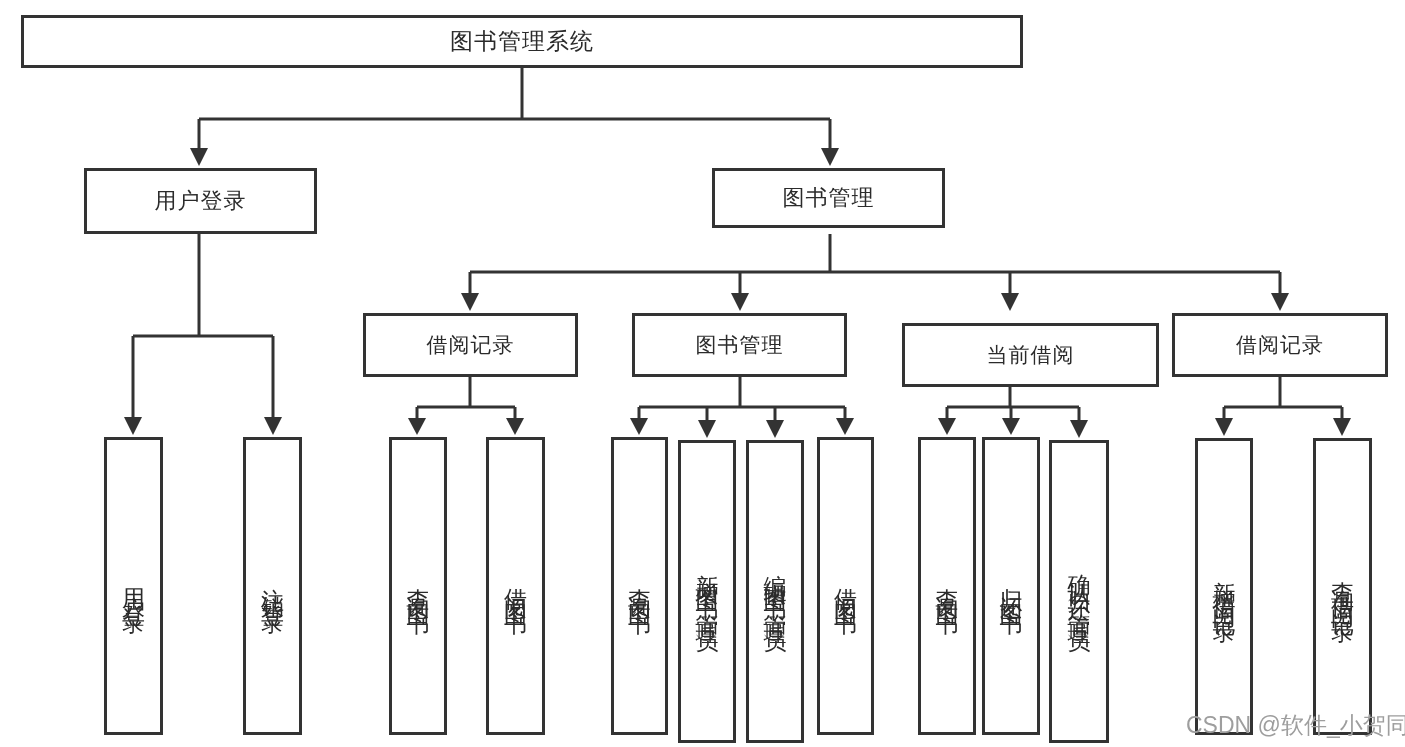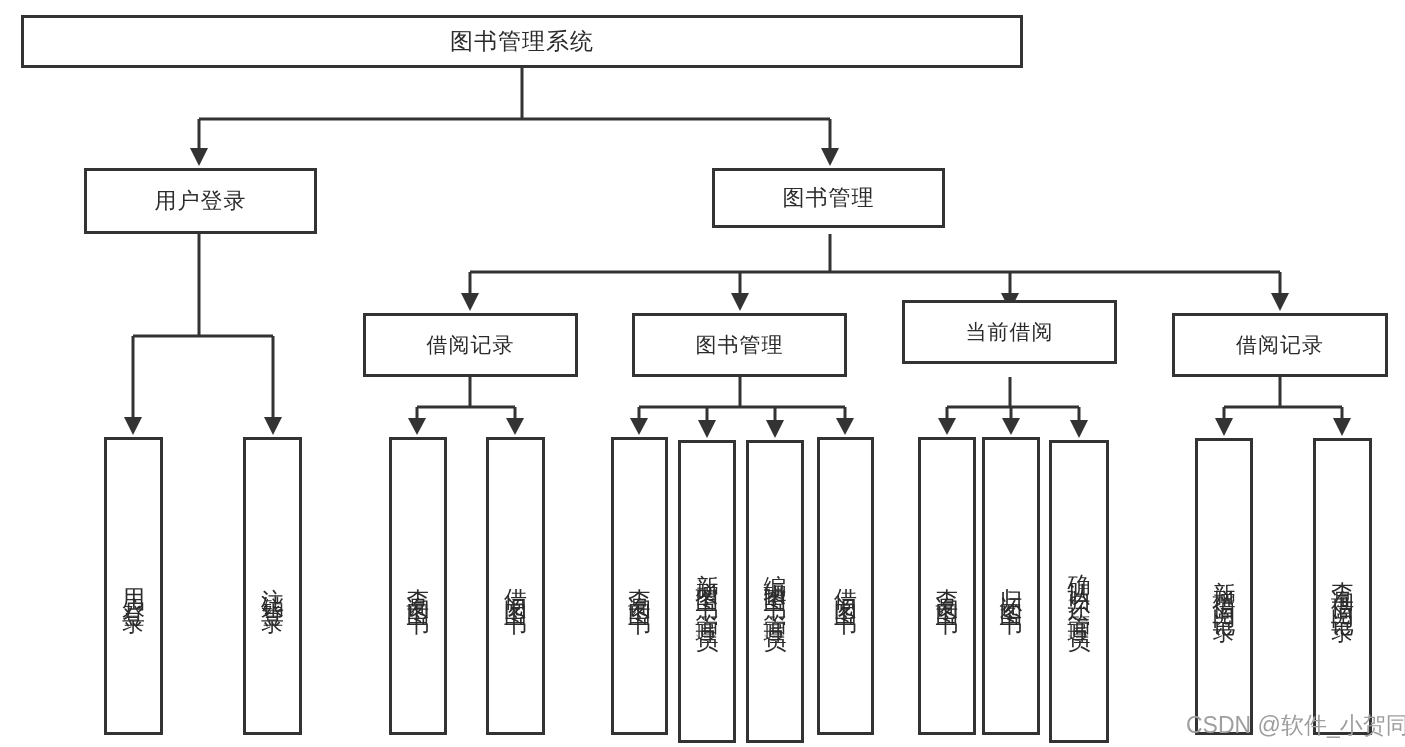--- a/index.html
+++ b/index.html
@@ -147,21 +147,21 @@
   <div class="node l2" style="left:712px; top:168px; width:233px; height:60px;">
     <span class="hlabel">图书管理</span>
   </div>
 
   <div class="node l3" style="left:363px; top:313px; width:215px; height:64px;">
     <span class="hlabel">借阅记录</span>
   </div>
   <div class="node l3" style="left:632px; top:313px; width:215px; height:64px;">
     <span class="hlabel">图书管理</span>
   </div>
-  <div class="node l3" style="left:902px; top:300px; width:215px; height:64px;">
+  <div class="node l3" style="left:902px; top:323px; width:257px; height:64px;">
     <span class="hlabel">当前借阅</span>
   </div>
   <div class="node l3" style="left:1172px; top:313px; width:216px; height:64px;">
     <span class="hlabel">借阅记录</span>
   </div>
 
   <div class="node leaf" style="left:104px; top:437px; width:59px; height:298px;">
     <span class="vlabel">用户登录</span>
   </div>
   <div class="node leaf" style="left:243px; top:437px; width:59px; height:298px;">

